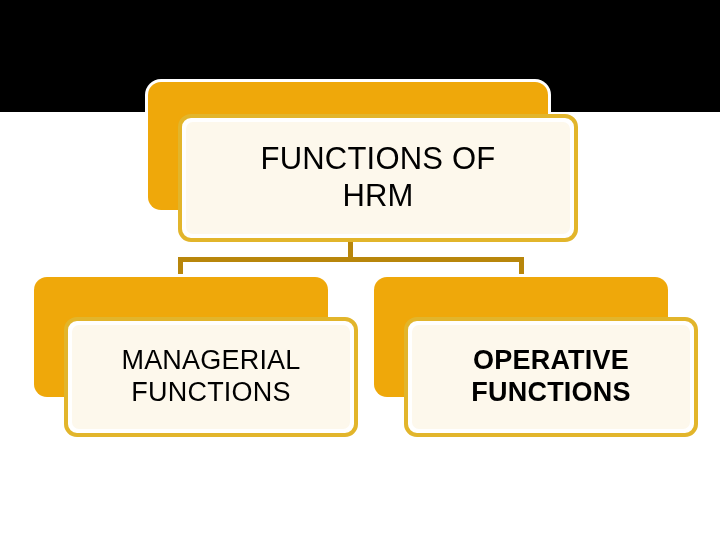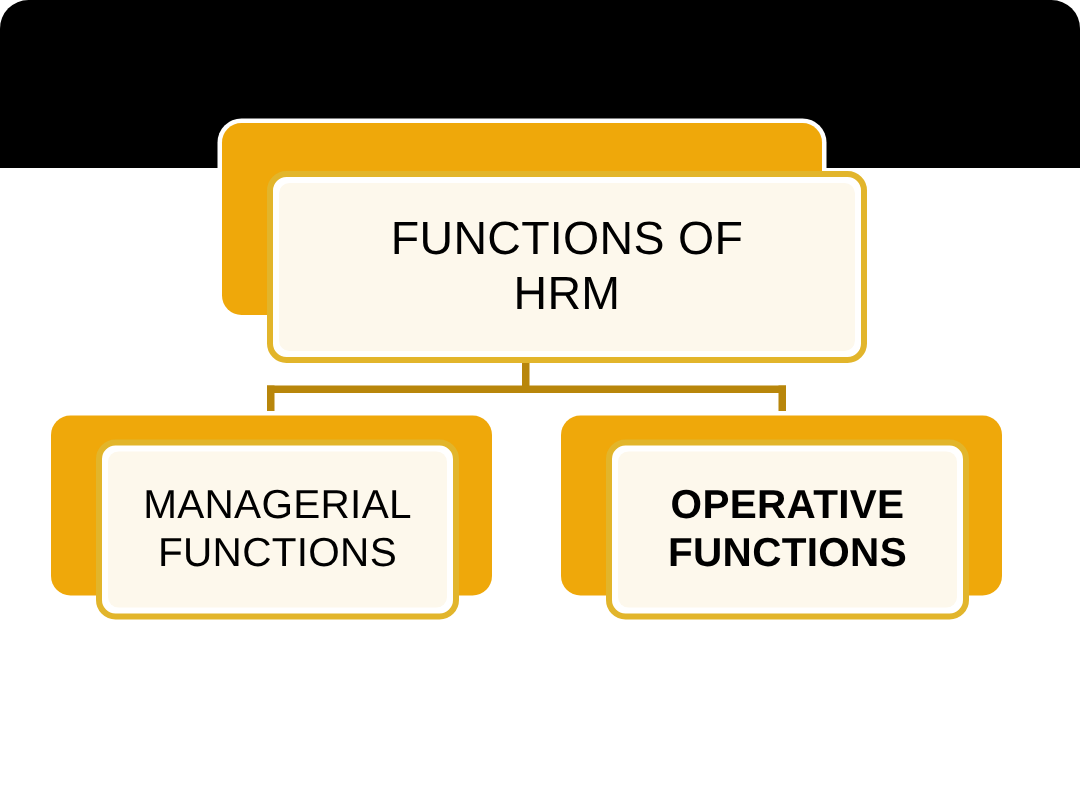--- a/index.html
+++ b/index.html
@@ -13,21 +13,20 @@
     font-family: "Liberation Sans", sans-serif;
     overflow: hidden;
   }
 
   #slide {
     position: relative;
     width: 720px;
     height: 540px;
     background: #ffffff;
     overflow: hidden;
-    border-radius: 19px;
   }
 
   
   .band-top {
     position: absolute;
     left: 0;
     top: 0;
     width: 720px;
     height: 112px;
     background: #000000;
@@ -124,22 +123,22 @@
     width: 324px;
     height: 152px;
     font-weight: bold;
   }
   .node.child .plate {
     width: 294px;
     height: 120px;
   }
   .node.child .card {
     left: 30px;
-    top: 16px;
-    width: 242px;
+    top: 40px;
+    width: 294px;
     height: 120px;
   }
   .node.child .label {
     font-size: 27px;
   }
 
   
   .connector {
     position: absolute;
     background: #B8860B;

